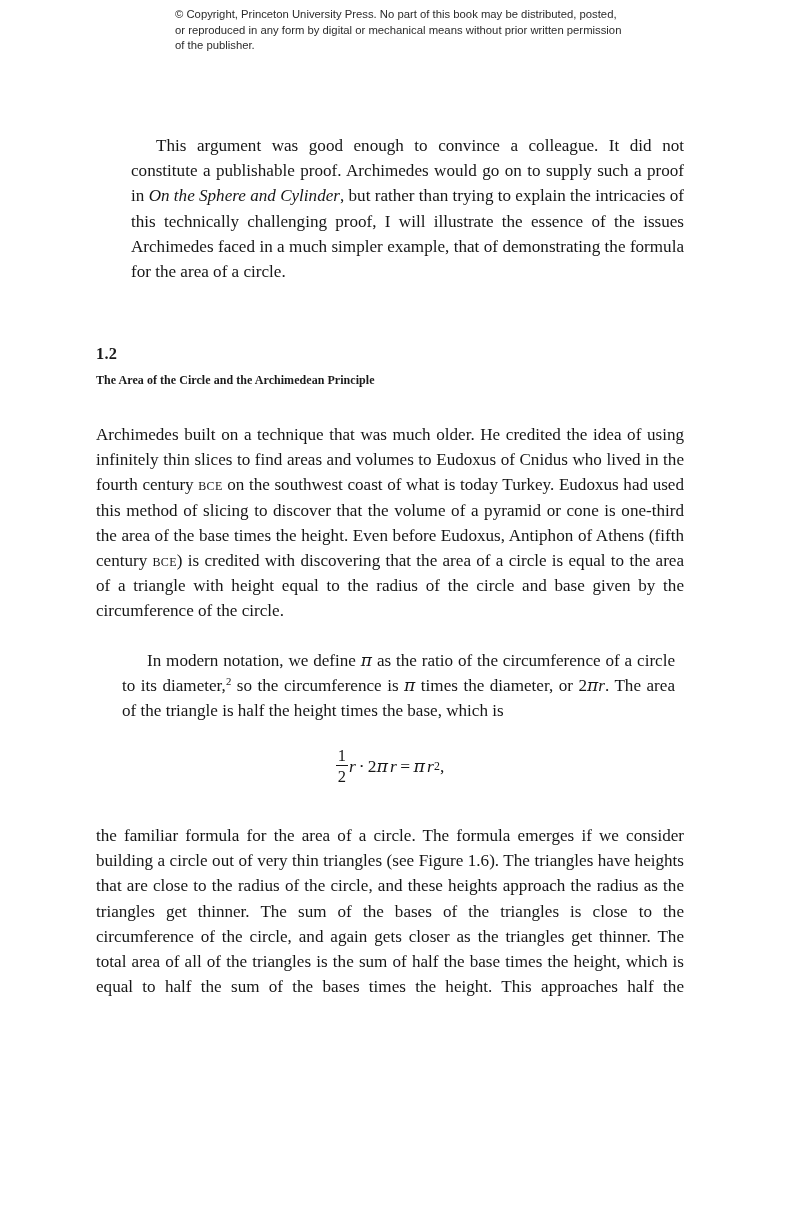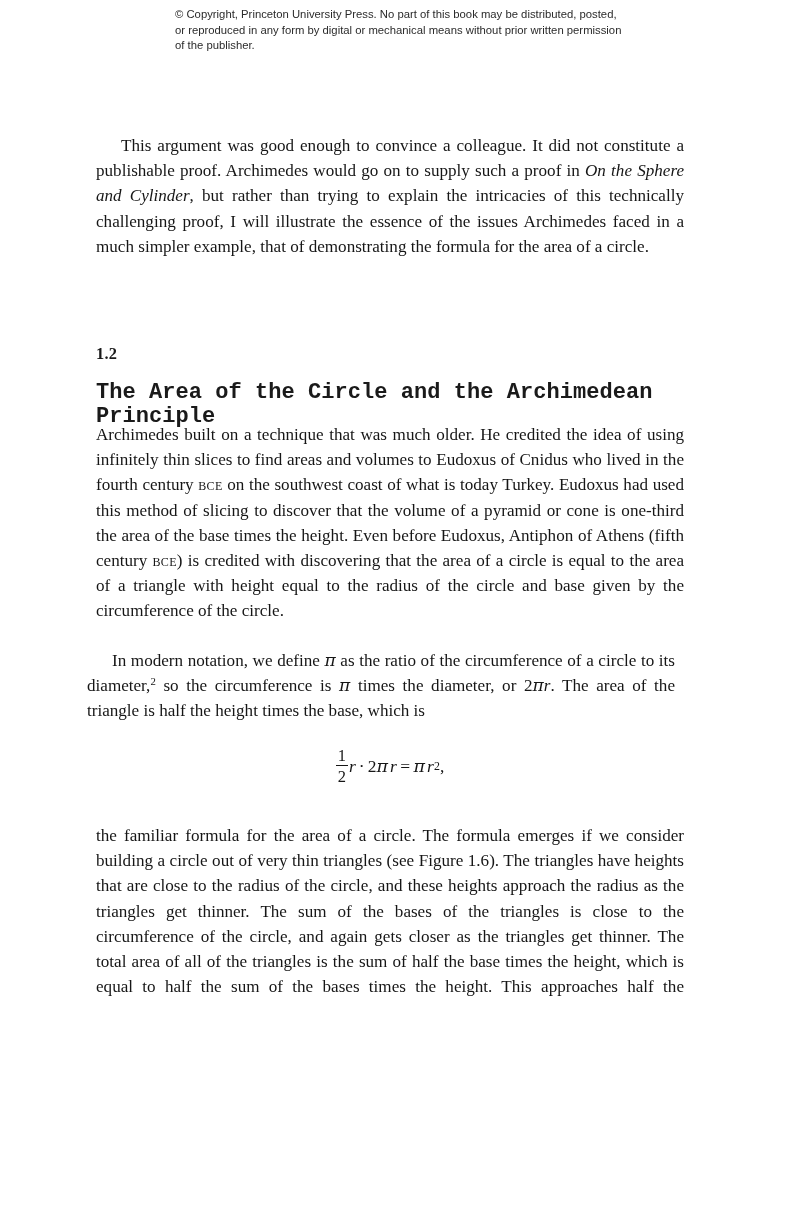--- a/index.html
+++ b/index.html
@@ -54,21 +54,21 @@
   }
   p.body {
     margin: 0;
     font-size: 17.1px;
     line-height: 25.2px;
     text-align: justify;
     text-justify: inter-word;
     hyphens: manual;
     color: #161616;
   }
-  p.indent { text-indent: 25px; }
+  p.indent { text-indent: 25px; margin-left: 35px; }
   p.noindent { text-indent: 0; }
 
   i.title-italic { font-style: italic; }
 
   .smallcaps {
     font-variant: small-caps;
     font-size: 1.02em;
     letter-spacing: 0.3px;
   }
 
@@ -85,26 +85,25 @@
     top: 343px;
     width: 588px;
   }
   .section-head .num {
     font-size: 16.4px;
     font-weight: bold;
     line-height: 22px;
     letter-spacing: 0.2px;
   }
   .section-head .name {
-    font-size: 22px;
+    font-size: 12px;
     font-weight: bold;
     line-height: 24px;
-    margin-top: 16px;
+    margin-top: 3px;
     letter-spacing: 0.05px;
-    font-family: Liberation Mono, monospace;
   }
 
   
   .para-1 { position: absolute; left: 96px; top: 133px; width: 588px; }
   .para-2 { position: absolute; left: 96px; top: 422px; width: 588px; }
   .para-3 { position: absolute; left: 87px; top: 648px; width: 588px; }
   .para-4 { position: absolute; left: 96px; top: 823px; width: 588px; }
 
   
   .equation {

